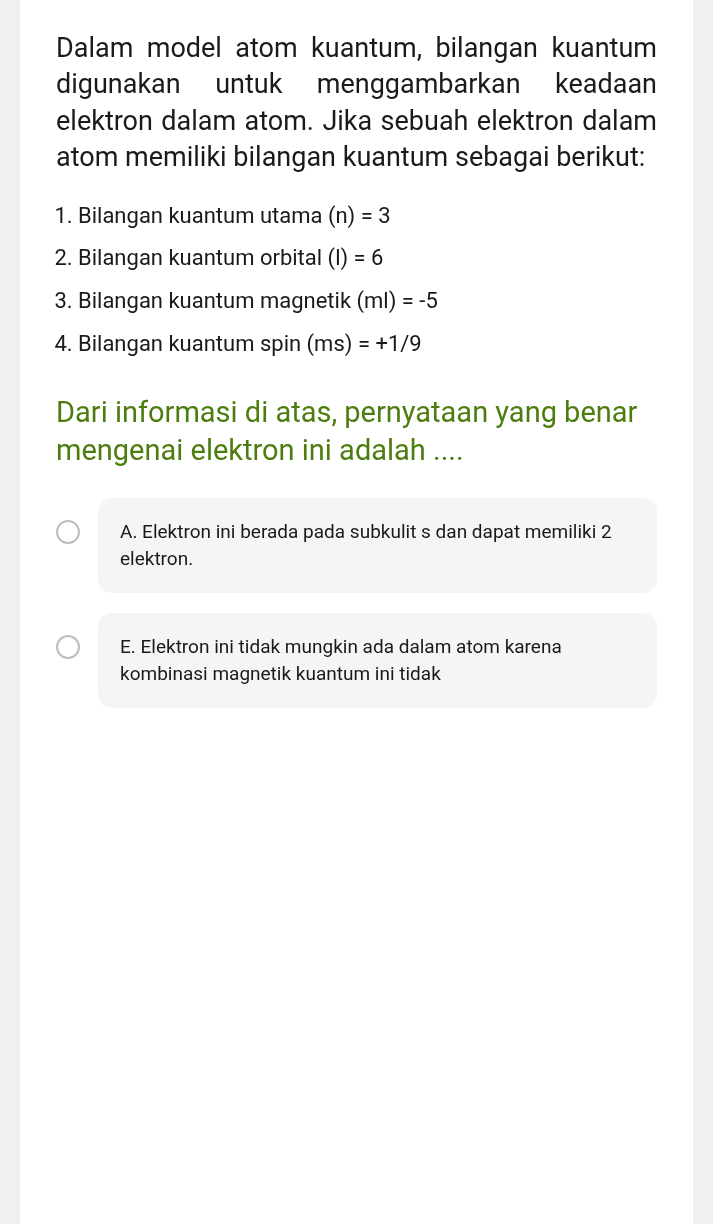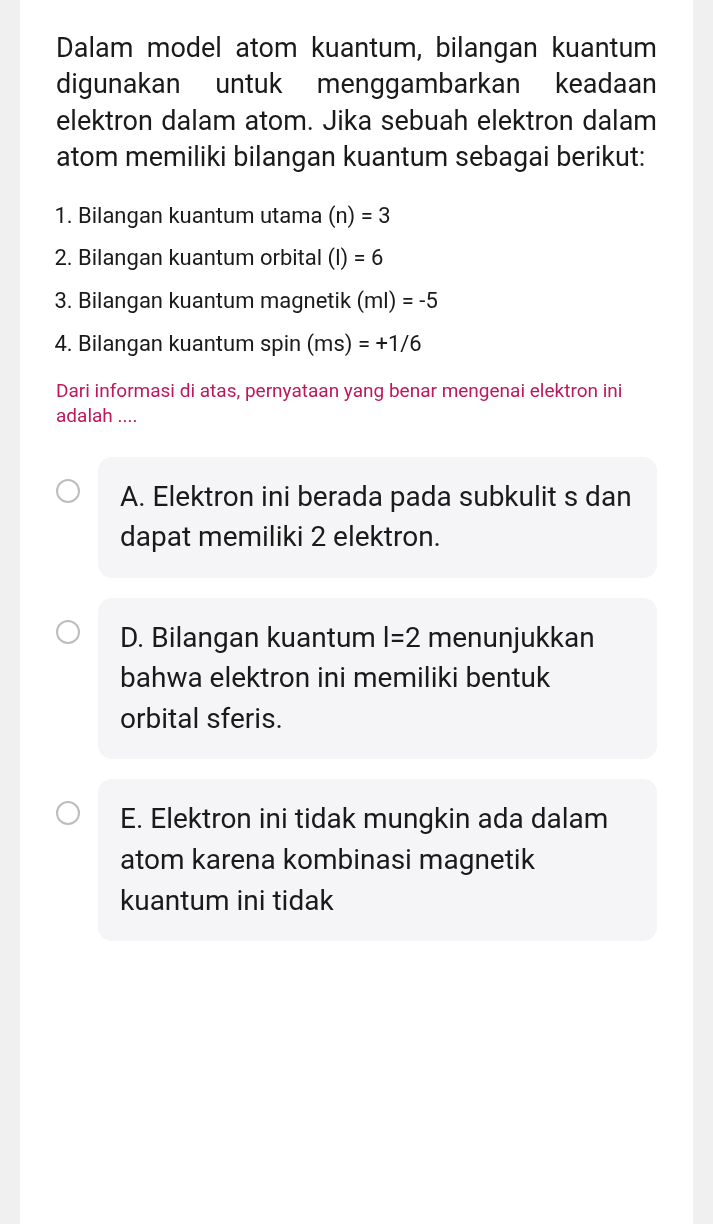--- a/index.html
+++ b/index.html
@@ -24,32 +24,32 @@
     font-size: 27px;
     line-height: 1.35;
     color: #1a1a1a;
     text-align: justify;
     text-align-last: left;
     margin-bottom: 26px;
   }
   .list {
     list-style: decimal;
     padding-left: 22px;
-    margin-bottom: 21px;
+    margin-bottom: 36px;
   }
   .list li {
     font-size: 22px;
     line-height: 1.3;
     color: #1a1a1a;
     margin-bottom: 14px;
   }
   .question {
-    font-size: 19px;
+    font-size: 29px;
     line-height: 1.3;
-    color: #be185d;
+    color: #4d7c0f;
     margin-bottom: 28px;
   }
   .options { }
   .option {
     display: flex;
     align-items: flex-start;
     margin-bottom: 20px;
   }
   .radio {
     width: 24px;
@@ -59,55 +59,51 @@
     flex: 0 0 24px;
     margin-top: 22px;
     margin-right: 18px;
     background: #fff;
   }
   .option-body {
     flex: 1;
     background: #f5f5f7;
     border-radius: 14px;
     padding: 20px 22px;
-    font-size: 28px;
+    font-size: 19px;
     line-height: 1.45;
     color: #1a1a1a;
   }
 </style>
 </head>
 <body>
 
 <div class="page">
   <div class="card">
 
     <p class="intro">Dalam model atom kuantum, bilangan kuantum digunakan untuk menggambarkan keadaan elektron dalam atom. Jika sebuah elektron dalam atom memiliki bilangan kuantum sebagai berikut:</p>
 
     <ol class="list">
       <li>Bilangan kuantum utama (n) = 3</li>
       <li>Bilangan kuantum orbital (l) = 6</li>
       <li>Bilangan kuantum magnetik (ml) = -5</li>
-      <li>Bilangan kuantum spin (ms) = +1/6</li>
+      <li>Bilangan kuantum spin (ms) = +1/9</li>
     </ol>
 
     <p class="question">Dari informasi di atas, pernyataan yang benar mengenai elektron ini adalah ....</p>
 
     <div class="options">
 
       <div class="option">
         <div class="radio"></div>
         <div class="option-body">A. Elektron ini berada pada subkulit s dan dapat memiliki 2 elektron.</div>
       </div>
 
 
 
-      <div class="option">
-        <div class="radio"></div>
-        <div class="option-body">D. Bilangan kuantum l=2 menunjukkan bahwa elektron ini memiliki bentuk orbital sferis.</div>
-      </div>
 
       <div class="option">
         <div class="radio"></div>
         <div class="option-body">E. Elektron ini tidak mungkin ada dalam atom karena kombinasi magnetik kuantum ini tidak</div>
       </div>
 
     </div>
 
   </div>
 </div>

